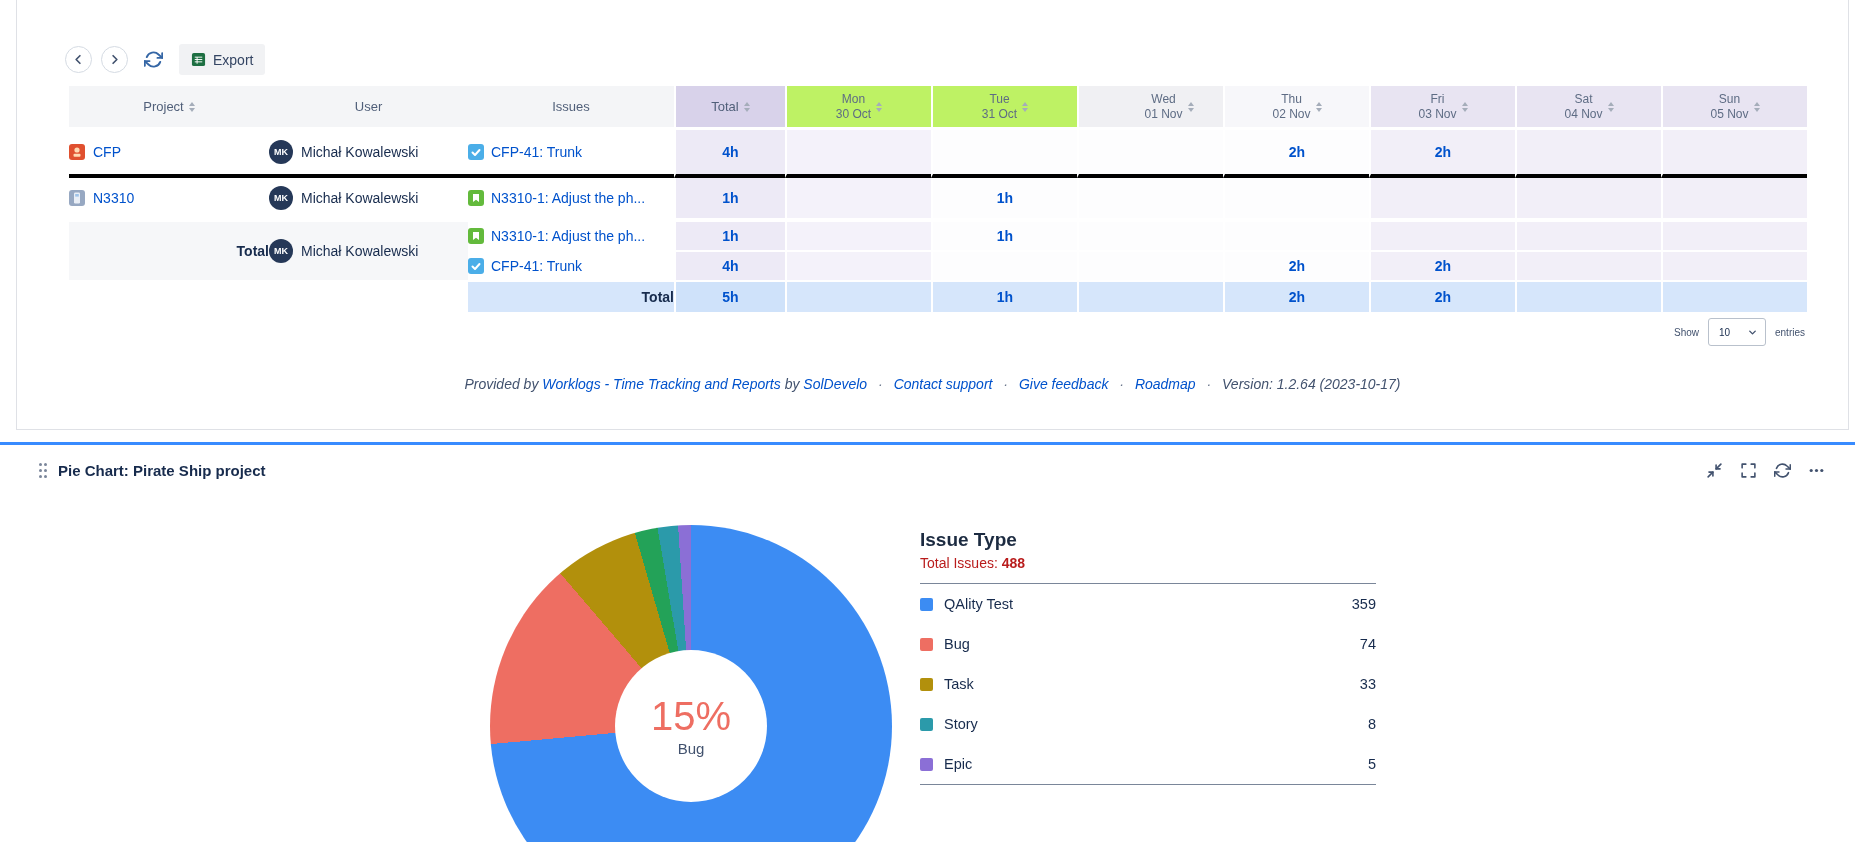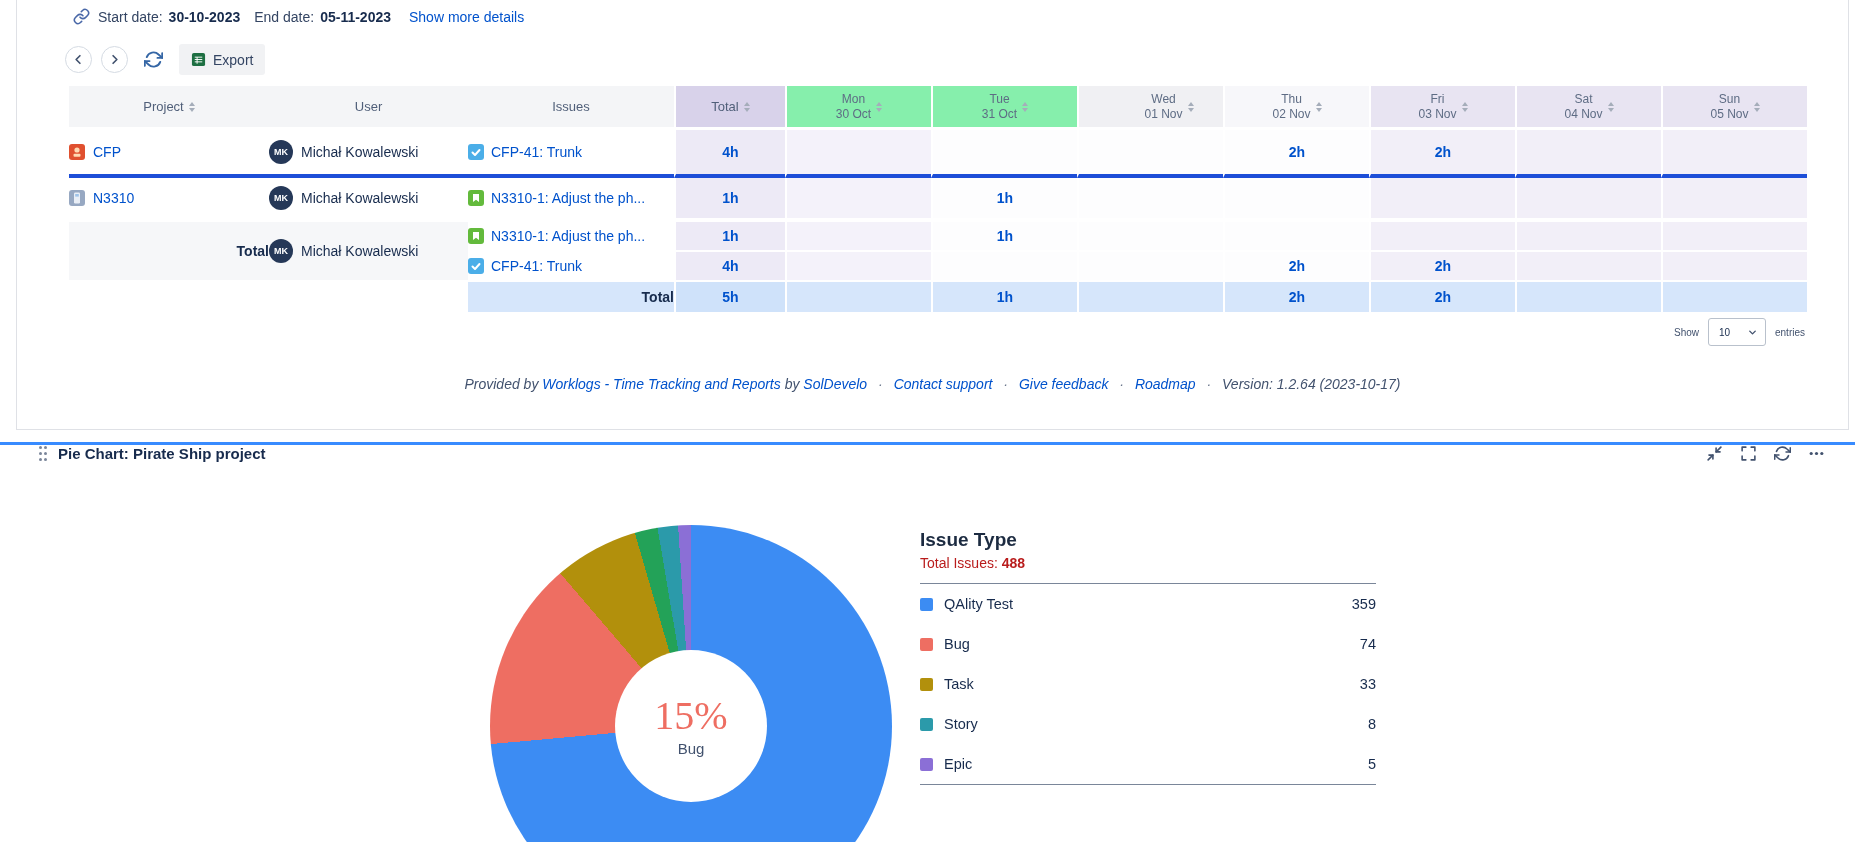--- a/index.html
+++ b/index.html
@@ -40,41 +40,41 @@
   .table-wrap{position:absolute;left:52px;top:86px;}
   .wl-table{border-collapse:separate;border-spacing:0;table-layout:fixed;width:1738px;font-size:14px;}
   .wl-table td,.wl-table th{box-sizing:border-box;padding:0;vertical-align:middle;}
 
   .wl-table th{
     height:44px;background:#f4f5f7;color:#505f79;font-weight:500;font-size:13px;
     text-align:center;border-bottom:3px solid #fff;
   }
   th.coltotal{background:#d8d2ea;}
   th.th-day{font-weight:400;font-size:12px;color:#5e6c84;}
-  th.d0,th.d1{background:#86efac;}
+  th.d0,th.d1{background:#bef264;}
   th.d2{background:#f0f0f3;padding-left:36px;}
   th.d3{background:#f7f7fa;}
   th.d4,th.d5,th.d6{background:#e8e4f2;}
   th.coltotal,th.th-day,td.coltotal,td.day{border-left:2px solid #fff;}
 
   .hdr-flex{display:flex;align-items:center;justify-content:center;gap:5px;}
   .day-lines{line-height:15px;}
   .sort{display:inline-flex;flex-direction:column;gap:2px;}
   .sort i{display:block;width:0;height:0;border-left:3.5px solid transparent;border-right:3.5px solid transparent;}
   .sort .up{border-bottom:4px solid #a5adba;}
   .sort .dn{border-top:4px solid #a5adba;}
 
   td.coltotal{background:#edeaf6;text-align:center;}
   td.day{text-align:center;}
   td.d0{background:#f4f2fa;}
   td.d1,td.d2,td.d3{background:#fdfdfe;}
   td.d4,td.d5,td.d6{background:#f2eff8;}
   .hr{font-weight:700;color:#0052CC;}
 
-  .row-1 td{height:48px;border-bottom:4px solid #1d4ed8;}
+  .row-1 td{height:48px;border-bottom:4px solid #000000;}
   .row-2 td{height:44px;border-bottom:4px solid #fff;}
   .row-g td{height:30px;border-bottom:2px solid #fff;}
   .row-footer td{height:30px;background:#d6e6fb;}
   .row-footer td.ft-empty{background:#fff;}
 
   .cell-project{padding-left:14px;}
   .proj-flex{display:flex;align-items:center;gap:8px;}
   .cell-user{padding-left:8px;}
   .user-flex{display:flex;align-items:center;gap:8px;color:#172B4D;}
   .avatar{
@@ -102,64 +102,51 @@
     position:absolute;left:0;top:376px;width:100%;text-align:center;
     font-size:14px;color:#42526E;font-style:italic;
   }
   .provided .dot{color:#6B778C;margin:0 7px;}
 
   
   .pie-panel{
     position:absolute;left:0;top:442px;width:1855px;height:400px;background:#fff;
     border-top:3px solid #388bff;box-sizing:content-box;
   }
-  .panel-header{position:absolute;left:0;top:0;width:100%;height:50px;display:flex;align-items:flex-start;}
+  .panel-header{position:absolute;left:0;top:0;width:100%;height:50px;display:flex;align-items:center;}
   .drag-handle{margin-left:38px;display:flex;align-items:center;cursor:grab;}
   .panel-title{margin-left:10px;font-size:15px;font-weight:600;color:#172B4D;}
   .panel-icons{margin-left:auto;margin-right:30px;display:flex;align-items:center;gap:17px;}
   .panel-icons .pi{display:flex;align-items:center;cursor:pointer;}
 
   .pie{
     position:absolute;left:490px;top:80px;width:402px;height:402px;border-radius:50%;
   }
   .pie-hole{
     position:absolute;left:50%;top:50%;transform:translate(-50%,-50%);
     width:152px;height:152px;border-radius:50%;background:#fff;
     display:flex;flex-direction:column;align-items:center;justify-content:center;
   }
-  .pie-pct{font-size:40px;color:#ee6e62;line-height:1.05;font-family:Liberation Serif, serif;}
+  .pie-pct{font-size:40px;color:#ee6e62;line-height:1.05;}
   .pie-pct-name{font-size:15px;color:#42526E;margin-top:3px;}
 
   .legend{position:absolute;left:920px;top:84px;width:456px;}
   .legend-title{font-size:19px;font-weight:700;color:#1c2b41;}
   .legend-total{font-size:14px;margin-top:4px;color:#b91c1c;}
   .legend-total b{font-weight:700;}
   .legend-rows{margin-top:12px;border-top:1px solid #7a8699;border-bottom:1px solid #7a8699;}
   .legend-row{display:flex;align-items:center;height:40px;font-size:14.5px;color:#172B4D;cursor:pointer;}
   .swatch{width:13px;height:13px;border-radius:2px;margin-right:11px;flex:none;}
   .legend-val{margin-left:auto;}
 </style>
 </head>
 <body>
 
 <div class="top-card">
 
-  <div class="daterange">
-    <span class="icon-link">
-      <svg width="17" height="17" viewBox="0 0 24 24" fill="none" stroke="#4a68a8" stroke-width="2.2" stroke-linecap="round" stroke-linejoin="round">
-          <path d="M10 13a5 5 0 0 0 7.54.54l3-3a5 5 0 0 0-7.07-7.07l-1.72 1.71"></path>
-          <path d="M14 11a5 5 0 0 0-7.54-.54l-3 3a5 5 0 0 0 7.07 7.07l1.71-1.71"></path>
-        </svg>
-    </span>
-    <span class="dr-label">Start date:</span>
-    <span class="dr-value">30-10-2023</span>
-    <span class="dr-label dr-gap">End date:</span>
-    <span class="dr-value">05-11-2023</span>
-    <a class="dr-link blue-link">Show more details</a>
-  </div>
 
   <div class="toolbar">
     <div class="btn-circle">
       <svg width="15" height="15" viewBox="0 0 16 16" fill="none" stroke="#42526E" stroke-width="1.8" stroke-linecap="round" stroke-linejoin="round">
           <polyline points="9.5 4 5.5 8 9.5 12"></polyline>
         </svg>
     </div>
     <div class="btn-circle">
       <svg width="15" height="15" viewBox="0 0 16 16" fill="none" stroke="#42526E" stroke-width="1.8" stroke-linecap="round" stroke-linejoin="round">
           <polyline points="6.5 4 10.5 8 6.5 12"></polyline>

